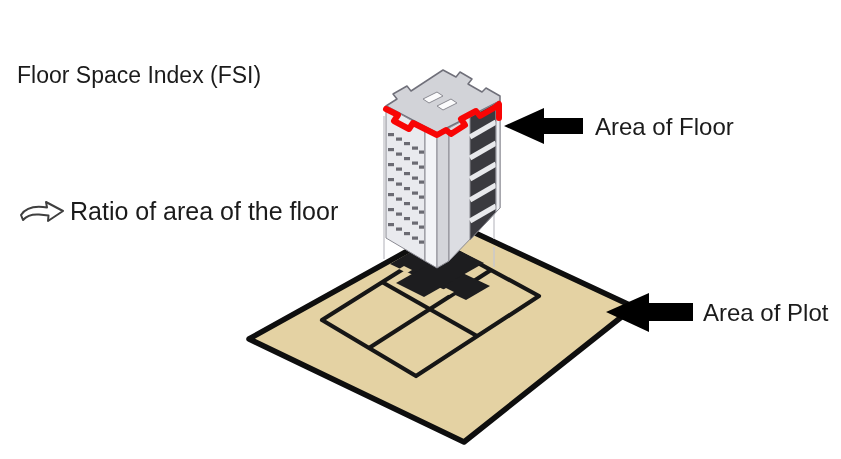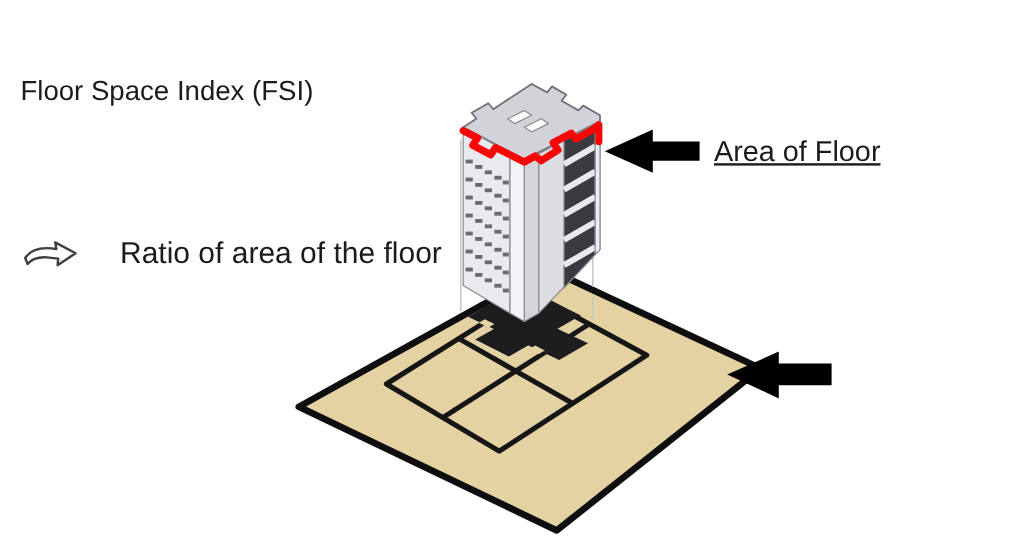--- a/index.html
+++ b/index.html
@@ -3,21 +3,21 @@
 <meta charset="utf-8">
 <style>
   html,body{margin:0;padding:0;background:#fff;}
   #stage{
     position:relative;width:841px;height:459px;background:#ffffff;
     font-family:"Liberation Sans", sans-serif;color:#1b1b1b;overflow:hidden;
   }
   .abs{position:absolute;}
   #diagram-svg{position:absolute;left:0;top:0;}
   .page-title{font-size:23px;letter-spacing:0px;white-space:nowrap;}
-  .definition-text{font-size:25px;line-height:31px;white-space:nowrap;margin-left:30px;}
+  .definition-text{font-size:25px;line-height:31px;white-space:nowrap;}
   .callout-label{font-size:24px;white-space:nowrap;}
 </style>
 </head>
 <body>
 
 <div id="stage">
 
   <svg id="diagram-svg" width="841" height="459" viewBox="0 0 841 459">
 
     <polygon points="456,224 634,307 464,442 249,339" fill="#e4d2a3" stroke="#0e0e0e" stroke-width="5.5" stroke-linejoin="round"></polygon>
@@ -116,15 +116,16 @@
   <div class="abs page-title" style="left:17px;top:62px;text-align:center;">Floor Space Index (FSI)</div>
 
   <svg class="abs" style="left:19px;top:199px;" width="48" height="26" viewBox="0 0 48 26">
     <path d="M2,16 C6,10 14,7 24,8 L28,8.5 L27,3 L44,12 L29,22 L29.5,16.5 L20,15.5 C12,15 7,17.5 4,21 Z" fill="#ffffff" stroke="#3f3f3f" stroke-width="2" stroke-linejoin="round"></path>
   </svg>
 
   <div class="abs definition-text" style="left:70px;top:196px;">
     <div>Ratio of area of the floor</div>
   </div>
 
-  <div class="abs callout-label" style="left:595px;top:113px;text-decoration:underline;">Area of Floor</div>
+  <div class="abs callout-label" style="left:595px;top:113px;">Area of Floor</div>
+  <div class="abs callout-label" style="left:703px;top:299px;">Area of Plot</div>
 
 </div>
 
 </body></html>

